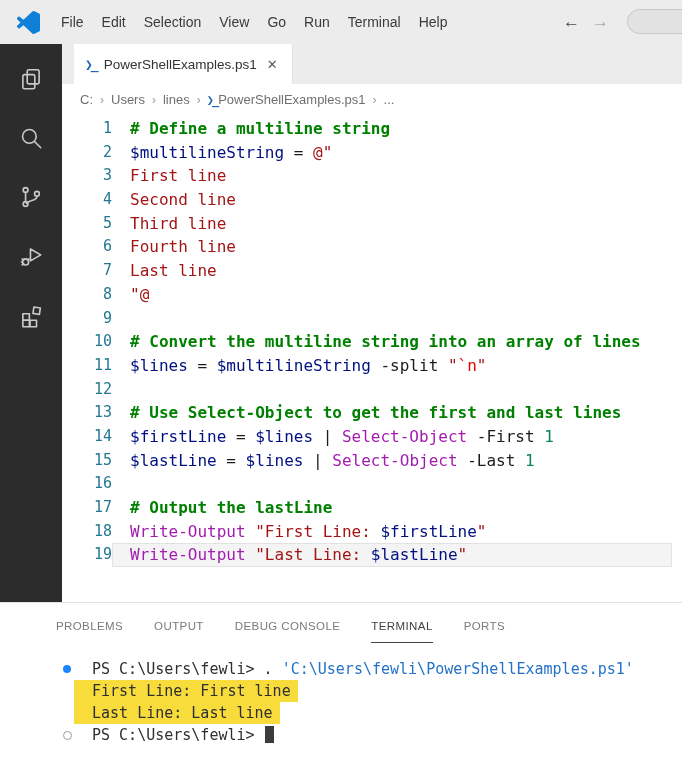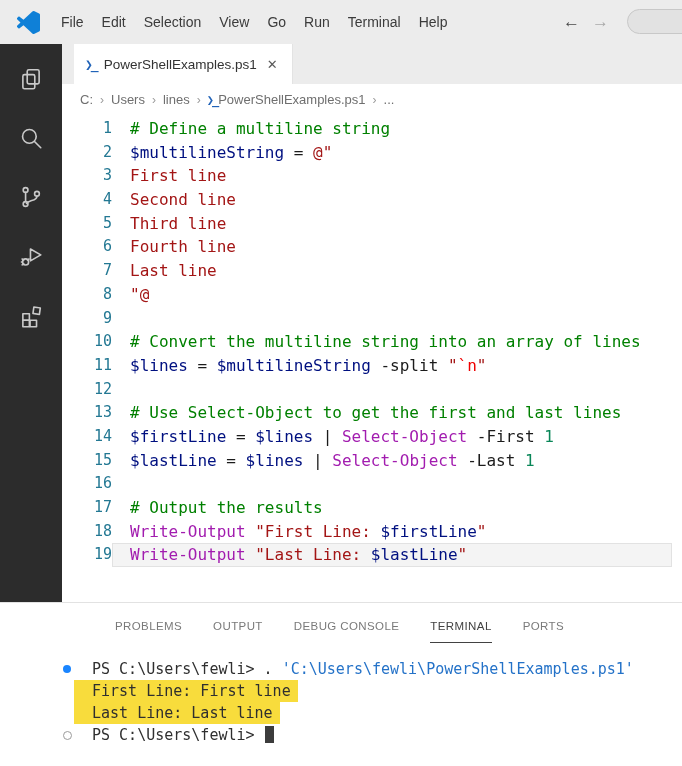--- a/index.html
+++ b/index.html
@@ -41,31 +41,31 @@
   .breadcrumb{height:31px;display:flex;align-items:center;padding-left:17px;
               color:#6f6f6f;font-size:13px;background:#fff;flex:none;}
   .crumb{padding:0 1px;}
   .crumb-sep{color:#9c9c9c;margin:0 6px;font-size:12px;}
 
   .editor{flex:1;padding-top:2px;font-family:"DejaVu Sans Mono",monospace;font-size:16px;}
   .code-line{display:flex;height:23.7px;line-height:23.7px;white-space:pre;}
   .gutter{width:50px;flex:none;text-align:right;color:#237893;font-size:15px;}
   .code-text{flex:1;padding-left:18px;margin-right:10px;}
   .code-line.current .code-text{background:#f4f4f4;box-shadow:inset 0 0 0 1px #e2e2e2;}
-  .tok-comment{color:#008000;}
+  .tok-comment{color:#008000;font-weight:bold;}
   .tok-variable{color:#001080;}
   .tok-string{color:#a31515;}
   .tok-escape{color:#ee0000;}
   .tok-function{color:#a21caf;}
   .tok-number{color:#098658;}
   .tok-plain{color:#1b1b1b;}
 
   
   .panel{height:164px;border-top:1px solid #e2e2e2;background:#fff;box-sizing:border-box;}
-  .panel-tabs{height:46px;display:flex;align-items:center;padding-left:115px;gap:31px;}
+  .panel-tabs{height:46px;display:flex;align-items:center;padding-left:56px;gap:31px;}
   .panel-tab{position:relative;font-size:11.5px;letter-spacing:.4px;color:#7a7a7a;
              height:30px;display:flex;align-items:center;}
   .panel-tab.active{color:#424242;}
   .panel-tab.active::after{content:"";position:absolute;left:0;right:0;bottom:-2px;
              height:1px;background:#424242;}
 
   .terminal{padding-top:9px;font-family:"DejaVu Sans Mono",monospace;font-size:15px;color:#2f2f2f;}
   .term-line{position:relative;height:22px;line-height:22px;padding-left:92px;white-space:pre;}
   .deco{position:absolute;left:63px;top:7px;width:8px;height:8px;border-radius:50%;}
   .deco.filled{background:#1a85ff;}
@@ -170,21 +170,21 @@
         <div class="code-line"><div class="gutter">7</div><div class="code-text"><span class="tok-string">Last line</span></div></div>
         <div class="code-line"><div class="gutter">8</div><div class="code-text"><span class="tok-string">"@</span></div></div>
         <div class="code-line"><div class="gutter">9</div><div class="code-text"></div></div>
         <div class="code-line"><div class="gutter">10</div><div class="code-text"><span class="tok-comment"># Convert the multiline string into an array of lines</span></div></div>
         <div class="code-line"><div class="gutter">11</div><div class="code-text"><span class="tok-variable">$lines</span><span class="tok-plain"> = </span><span class="tok-variable">$multilineString</span><span class="tok-plain"> -split </span><span class="tok-string">"</span><span class="tok-escape">`n</span><span class="tok-string">"</span></div></div>
         <div class="code-line"><div class="gutter">12</div><div class="code-text"></div></div>
         <div class="code-line"><div class="gutter">13</div><div class="code-text"><span class="tok-comment"># Use Select-Object to get the first and last lines</span></div></div>
         <div class="code-line"><div class="gutter">14</div><div class="code-text"><span class="tok-variable">$firstLine</span><span class="tok-plain"> = </span><span class="tok-variable">$lines</span><span class="tok-plain"> | </span><span class="tok-function">Select-Object</span><span class="tok-plain"> -First </span><span class="tok-number">1</span></div></div>
         <div class="code-line"><div class="gutter">15</div><div class="code-text"><span class="tok-variable">$lastLine</span><span class="tok-plain"> = </span><span class="tok-variable">$lines</span><span class="tok-plain"> | </span><span class="tok-function">Select-Object</span><span class="tok-plain"> -Last </span><span class="tok-number">1</span></div></div>
         <div class="code-line"><div class="gutter">16</div><div class="code-text"></div></div>
-        <div class="code-line"><div class="gutter">17</div><div class="code-text"><span class="tok-comment"># Output the results</span></div></div>
+        <div class="code-line"><div class="gutter">17</div><div class="code-text"><span class="tok-comment"># Output the lastLine</span></div></div>
         <div class="code-line"><div class="gutter">18</div><div class="code-text"><span class="tok-function">Write-Output</span><span class="tok-plain"> </span><span class="tok-string">"First Line: </span><span class="tok-variable">$firstLine</span><span class="tok-string">"</span></div></div>
         <div class="code-line current"><div class="gutter">19</div><div class="code-text"><span class="tok-function">Write-Output</span><span class="tok-plain"> </span><span class="tok-string">"Last Line: </span><span class="tok-variable">$lastLine</span><span class="tok-string">"</span></div></div>
       </div>
   </div>
 </div>
 
 <div class="panel">
   <div class="panel-tabs">
     <span class="panel-tab">PROBLEMS</span>
     <span class="panel-tab">OUTPUT</span>

